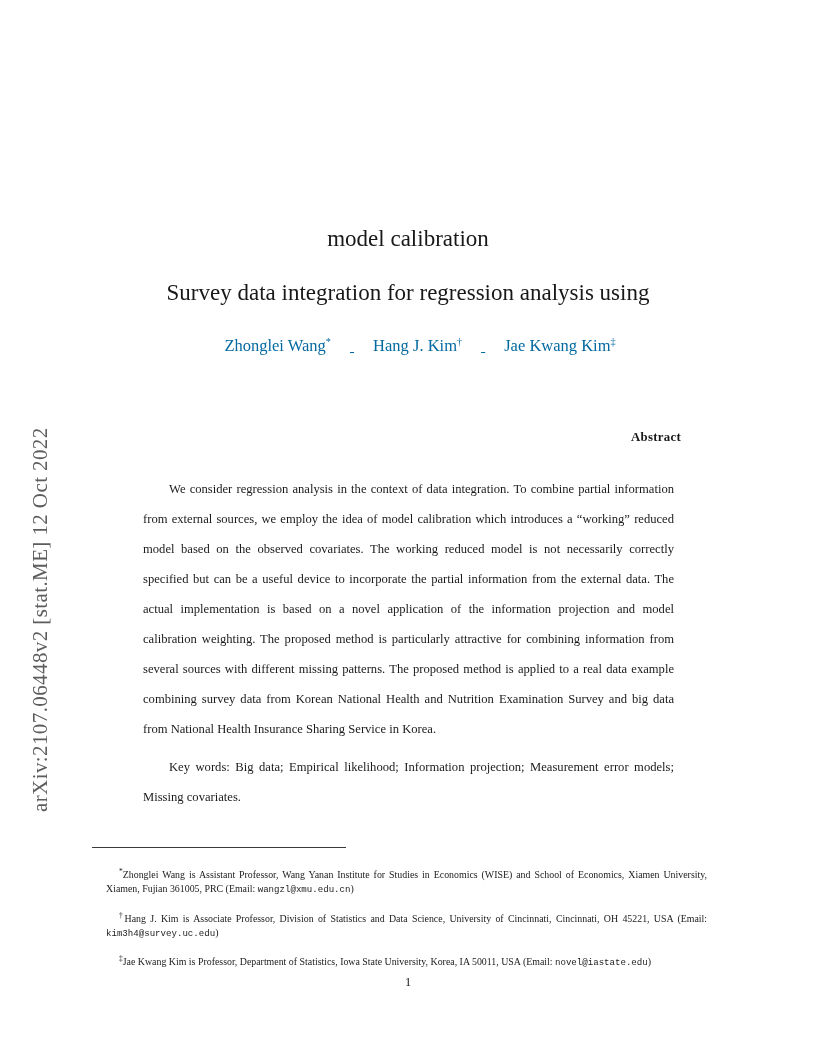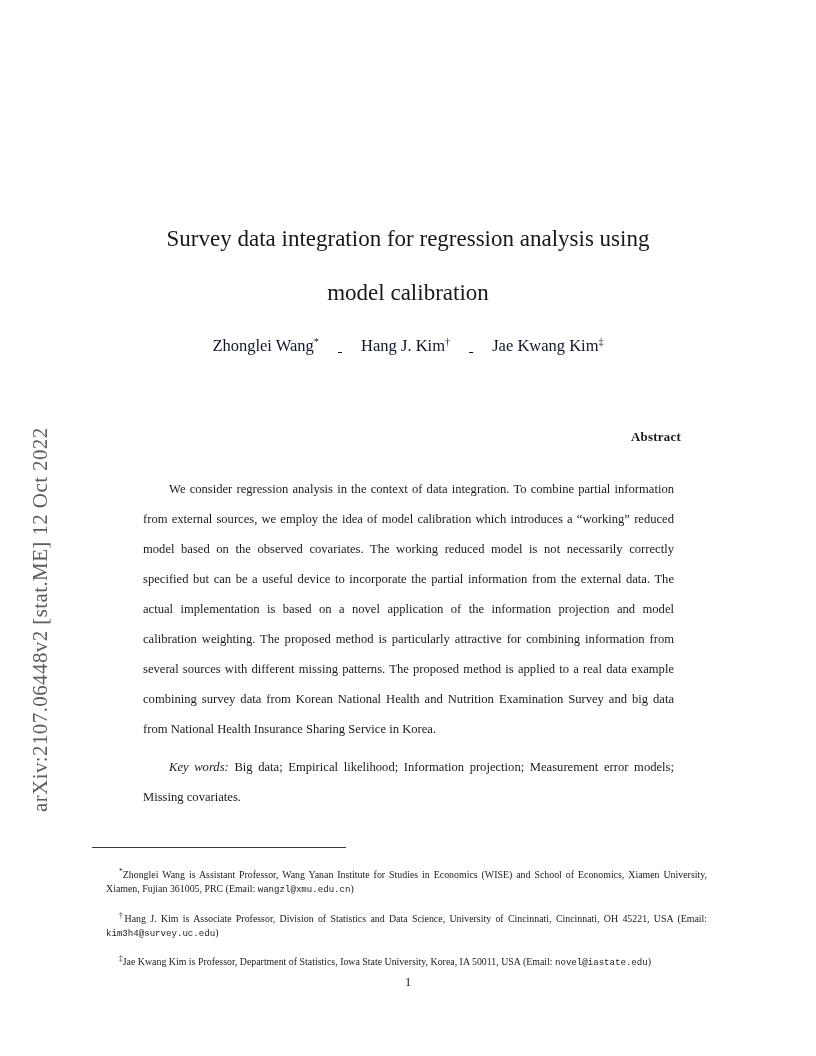--- a/index.html
+++ b/index.html
@@ -47,26 +47,26 @@
     text-align: center;
     font-size: 23px;
     line-height: 54px;
     color: #181818;
   }
   .title-line { display: block; }
 
   
   .authors {
     position: absolute;
-    left: 108px;
+    left: 120px;
     top: 336px;
     width: 600px;
     text-align: center;
     font-size: 16.5px;
-    color: #0f172a;
+    color: #0369a1;
     text-decoration: underline;
   }
   .author {
     display: inline-block;
     margin: 0 19px;
     white-space: nowrap;
   }
   .author sup {
     font-size: 62%;
     vertical-align: super;
@@ -92,21 +92,20 @@
     font-size: 12.6px;
     line-height: 30px;
     text-align: justify;
     text-justify: inter-word;
   }
   .abstract-body p {
     margin: 8px;
   }
   .abstract-body p.para { text-indent: 26px; }
   .kw-label {
-    font-style: italic;
   }
 
   
   .footnote-rule {
     position: absolute;
     left: 92px;
     top: 847px;
     width: 254px;
     height: 0;
     border-top: 1px solid #3a3a3a;
@@ -147,22 +146,22 @@
   }
 </style>
 </head>
 <body>
 
 <div class="page">
 
   <div class="arxiv-stamp">arXiv:2107.06448v2  [stat.ME]  12 Oct 2022</div>
 
   <div class="title">
+    <span class="title-line">model calibration</span>
     <span class="title-line">Survey data integration for regression analysis using</span>
-    <span class="title-line">model calibration</span>
   </div>
 
   <div class="authors">
     <span class="author"><span>Zhonglei Wang</span><sup>*</sup></span>
     <span class="author"><span>Hang J. Kim</span><sup>†</sup></span>
     <span class="author"><span>Jae Kwang Kim</span><sup>‡</sup></span>
   </div>
 
   <div class="abstract-heading">Abstract</div>
 

